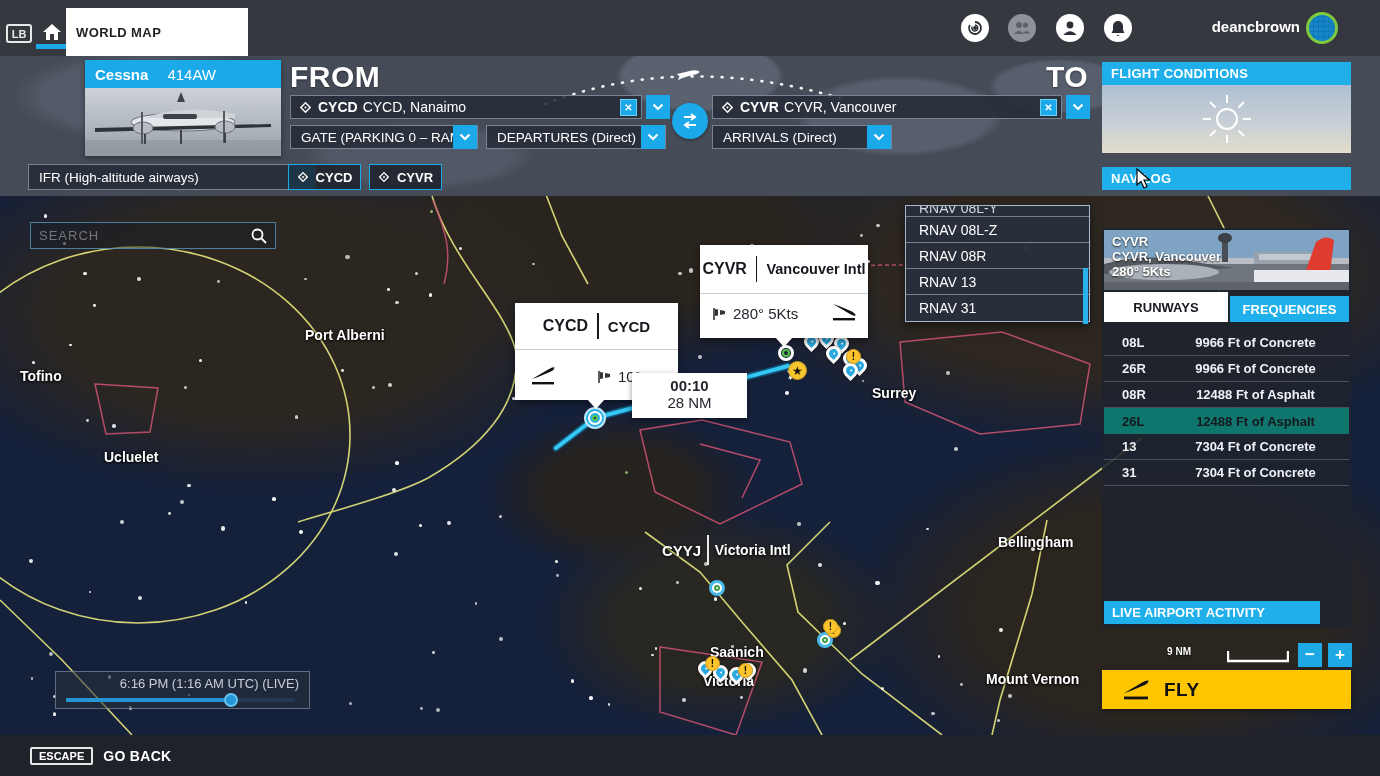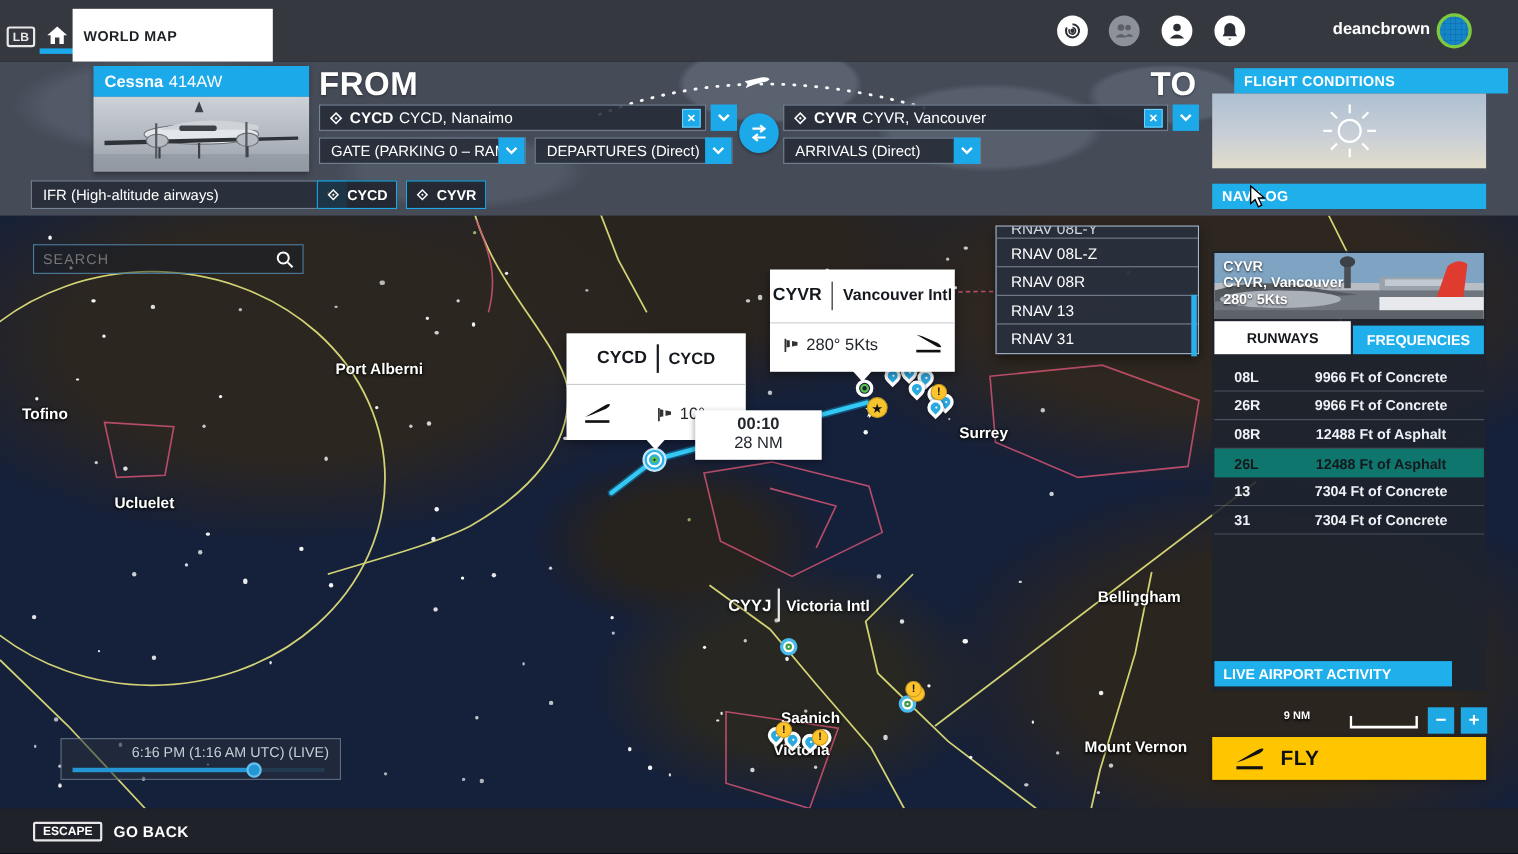--- a/index.html
+++ b/index.html
@@ -41,21 +41,21 @@
   
   .approach-dd { position:absolute; left:905px; top:205px; width:185px; background:rgba(40,46,59,.97); border:1px solid #a7b6c8; z-index:35; box-shadow:0 4px 10px rgba(0,0,0,.5); }
   .ap-opt { height:26px; color:#fff; font-size:14px; display:flex; align-items:center; padding-left:13px; border-bottom:1px solid #77818f; }
   .ap-opt:last-child { border-bottom:none; }
   .ap-opt.clipped { height:11px; overflow:hidden; align-items:flex-end; color:#cfd6de; }
   .dd-scroll { position:absolute; right:1px; top:62px; width:5px; height:56px; background:#2ab0ea; }
 
   
   .aircraft-card { position:absolute; left:85px; top:60px; width:196px; height:96px; z-index:22; box-shadow:0 2px 5px rgba(0,0,0,.4); }
   .aircraft-head { height:28px; background:#1ba9ea; color:#fff; font-size:15px; display:flex; align-items:center; padding-left:10px; }
-  .aircraft-head b { margin-right:5px; }
+  .aircraft-head b { margin-right:19px; }
   .aircraft-img { height:68px; background:linear-gradient(#cdd2d8, #9aa1aa); position:relative; overflow:hidden; }
 
   
   .rp-bar { position:absolute; left:1102px; width:249px; height:23px; background:#1fb0ec; color:#fff; font-weight:bold; font-size:13px; display:flex; align-items:center; padding-left:9px; letter-spacing:.3px; z-index:26; }
   .fc-img { position:absolute; left:1102px; top:85px; width:249px; height:68px; z-index:26; background:linear-gradient(#aebfd2 0%, #c8cfd6 55%, #e3ddcb 100%); display:flex; align-items:center; justify-content:center; }
   .airport-panel { position:absolute; left:1102px; top:228px; width:249px; height:400px; background:rgba(30,35,46,.88); z-index:26; }
   .ap-photo { position:absolute; left:2px; top:2px; width:245px; height:60px; overflow:hidden; background:linear-gradient(#7fa3c2 0 46%, #b9bec4 46% 72%, #8f969e 72% 100%); }
   .ap-photo-text { position:absolute; left:8px; top:4px; color:#fff; font-size:13px; font-weight:bold; line-height:15px; text-shadow:0 1px 2px rgba(0,0,0,.8); z-index:2; }
   .tab { position:absolute; top:64px; height:30px; font-weight:bold; font-size:13px; display:flex; align-items:center; justify-content:center; }
   .tab.active { background:#fff; color:#15181d; }
@@ -505,21 +505,21 @@
     <div id="approach-list">
         <div class="ap-opt clipped">RNAV 08L-Y</div>
         <div class="ap-opt">RNAV 08L-Z</div>
         <div class="ap-opt">RNAV 08R</div>
         <div class="ap-opt">RNAV 13</div>
         <div class="ap-opt">RNAV 31</div>
       </div>
     <div class="dd-scroll"></div>
   </div>
 
-  <div class="rp-bar" style="top:62px;margin-left:20px;">
+  <div class="rp-bar" style="top:62px;">
     <span>FLIGHT CONDITIONS</span>
   </div>
   <div class="fc-img">
     <svg width="56" height="56" viewBox="0 0 56 56">
       <circle cx="28" cy="28" r="10" stroke="#fff" stroke-width="2" fill="none"></circle>
       <g stroke="#fff" stroke-width="2">
         <path d="M28 4 V12"></path>
           <path d="M28 44 V52"></path>
           <path d="M4 28 H12"></path>
           <path d="M44 28 H52"></path>

